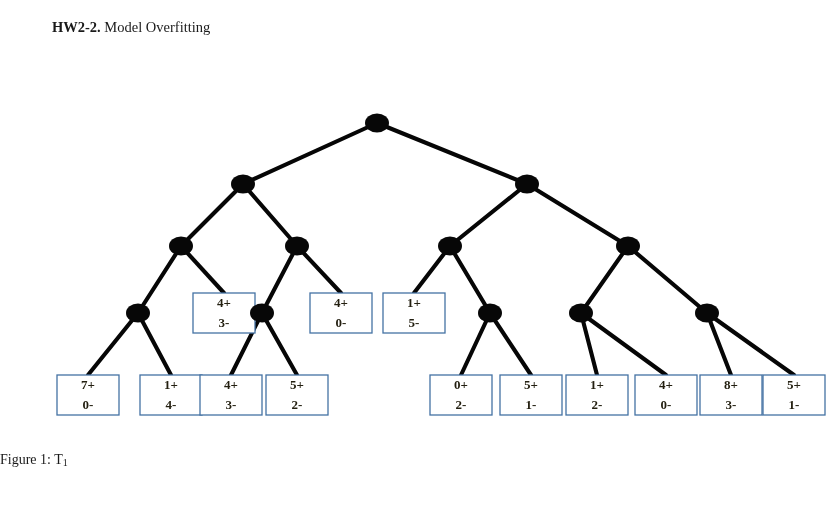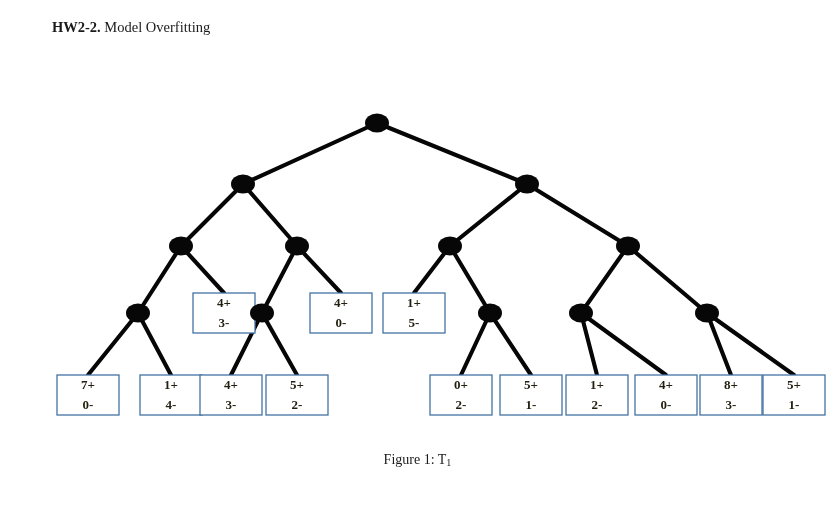--- a/index.html
+++ b/index.html
@@ -86,21 +86,20 @@
     text-anchor: middle;
     dominant-baseline: middle;
   }
 
   
   .caption {
     position: absolute;
     left: 0;
     top: 452px;
     width: 835px;
-    text-align: center;
     font-size: 14px;
     color: #1a1a1a;
   }
 </style>
 </head>
 <body>
 
 <div id="page">
 
   <div class="text-block">

